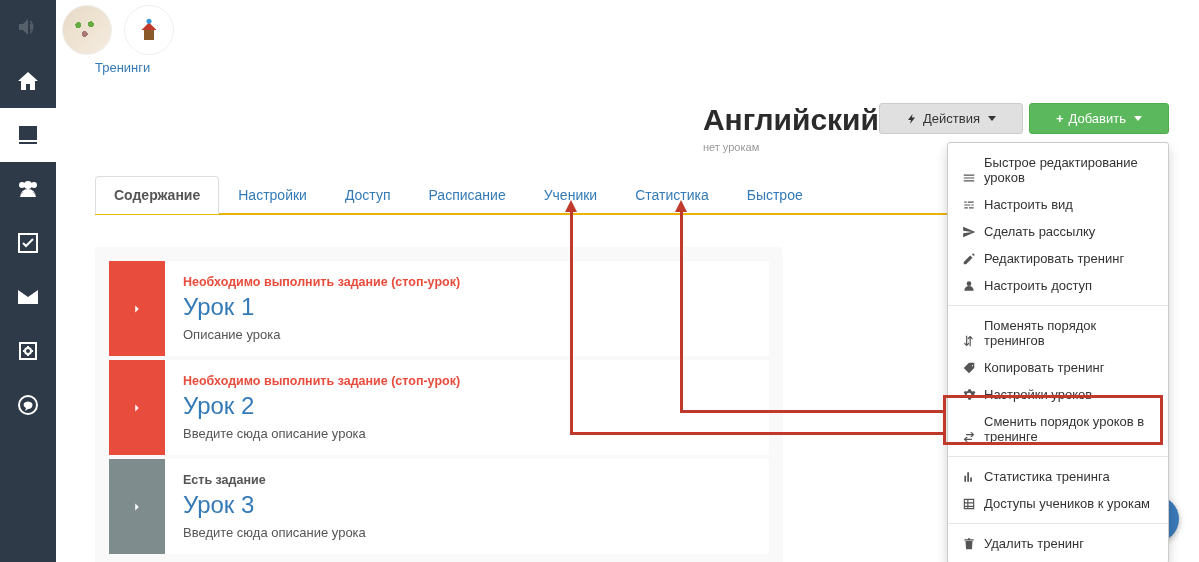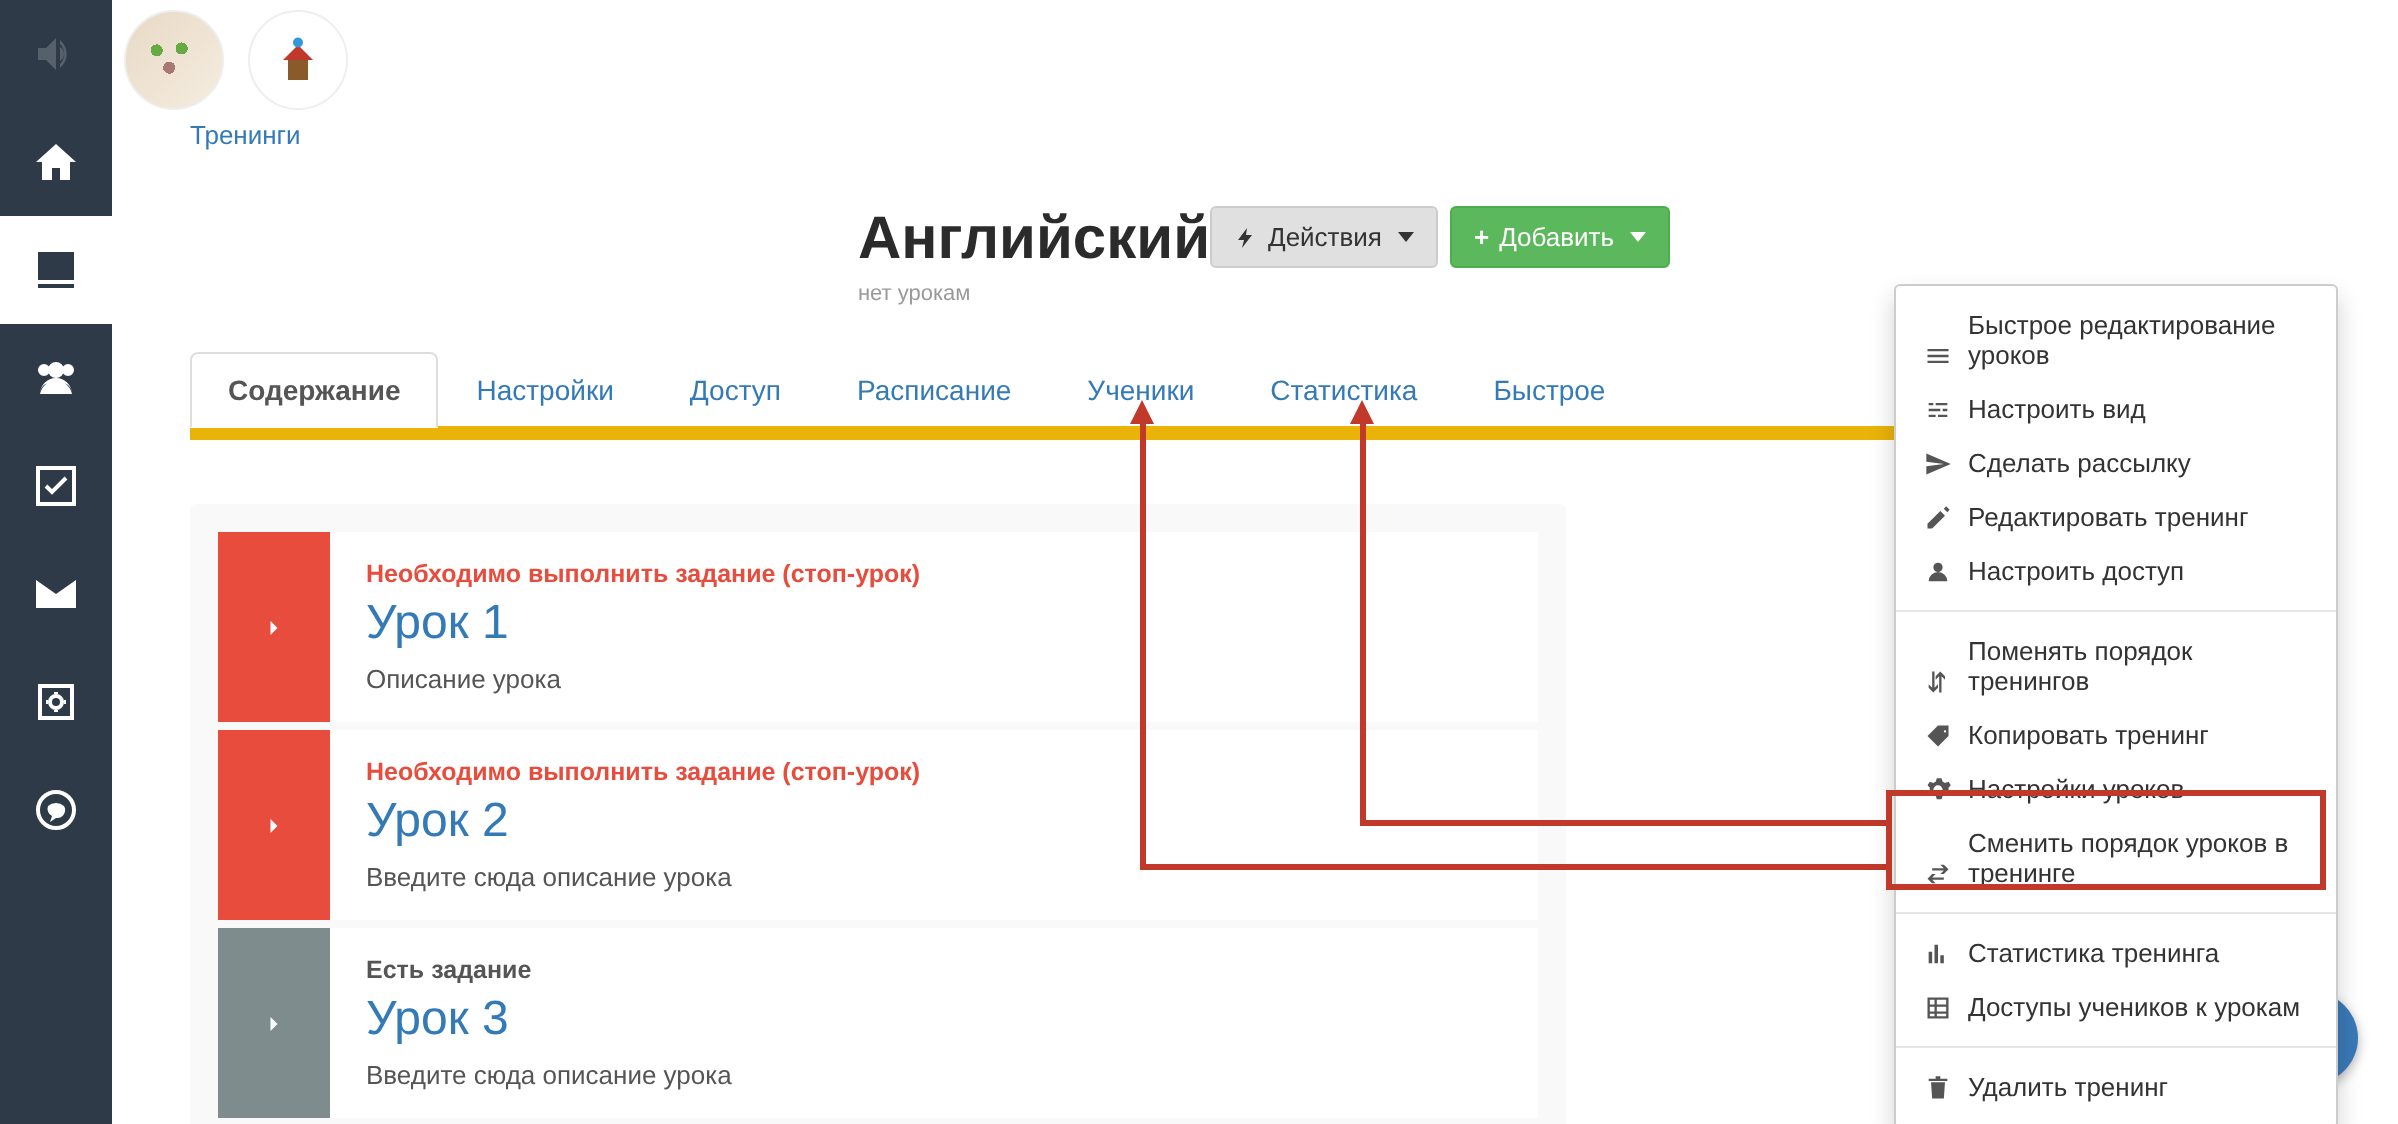--- a/index.html
+++ b/index.html
@@ -10,29 +10,29 @@
 .sidebar-item.active{background:#fff;color:#2e3a47}
 .sidebar-item svg{width:24px;height:24px}
 .avatar-row{position:absolute;left:56px;top:0;height:60px;display:flex;align-items:center;gap:12px;padding-left:6px}
 .avatar{width:50px;height:50px;border-radius:50%;background:#ddd center/cover no-repeat;border:1px solid #eee}
 .avatar.cat{background:linear-gradient(135deg,#e8d9c5,#f5ede0);overflow:hidden;position:relative}
 .avatar.cat:before{content:"";position:absolute;inset:0;background:radial-gradient(circle at 32% 40%,#6a4 3px,transparent 3px),radial-gradient(circle at 58% 38%,#6a4 3px,transparent 3px),radial-gradient(circle at 45% 58%,#a77 3px,transparent 3px)}
 .avatar.house{display:flex;align-items:center;justify-content:center;background:#fff}
 .avatar.house svg{width:30px;height:30px}
 .content{position:absolute;left:95px;top:60px;right:30px}
 .breadcrumb{color:#337ab7;font-size:13px;margin-bottom:28px;cursor:pointer}
-.title-row{display:flex;align-items:flex-start;justify-content:center}
+.title-row{display:flex;align-items:flex-start;justify-content:flex-end}
 .title{font-size:30px;font-weight:700;color:#2b2b2b}
 .subtitle{font-size:11px;color:#999;margin-top:4px}
 .btns{display:flex;gap:6px}
-.btn{display:inline-flex;align-items:center;gap:5px;padding:7px 11px;font-size:13px;border-radius:3px;cursor:pointer;white-space:nowrap}
+.btn{display:inline-flex;align-items:center;gap:5px;padding:7px 26px;font-size:13px;border-radius:3px;cursor:pointer;white-space:nowrap}
 .btn-gray{background:#e0e0e0;color:#333;border:1px solid #ccc}
 .btn-green{background:#5cb85c;color:#fff;border:1px solid #4cae4c}
 .btn .caret{width:0;height:0;border-left:4px solid transparent;border-right:4px solid transparent;border-top:5px solid currentColor;margin-left:3px}
-.tabs{display:flex;gap:0;margin-top:22px;border-bottom:7px solid #eab308}
+.tabs{display:flex;gap:0;margin-top:22px;border-bottom:2px solid #eab308}
 .tab{padding:10px 18px;font-size:14px;color:#337ab7;cursor:pointer;border:1px solid transparent;border-bottom:none;position:relative;top:1px}
 .tab.active{color:#555;font-weight:700;border:1px solid #ddd;border-bottom:1px solid #fff;border-radius:4px 4px 0 0;background:#fff}
 .lesson-list{margin-top:32px;background:#f9f9f9;padding:14px;border-radius:3px;display:flex;flex-direction:column;gap:4px;width:688px}
 .lesson-card{background:#fff;display:flex;align-items:stretch;min-height:86px}
 .lesson-handle{width:56px;background:#e74c3c;display:flex;align-items:center;justify-content:center;color:#fff;cursor:pointer}
 .lesson-handle.gray{background:#7f8c8d}
 .lesson-handle svg{width:14px;height:14px}
 .lesson-body{padding:14px 18px;display:flex;flex-direction:column;gap:4px}
 .lesson-tag{font-size:12.5px;color:#e74c3c;font-weight:700}
 .lesson-tag.gray{color:#555}

